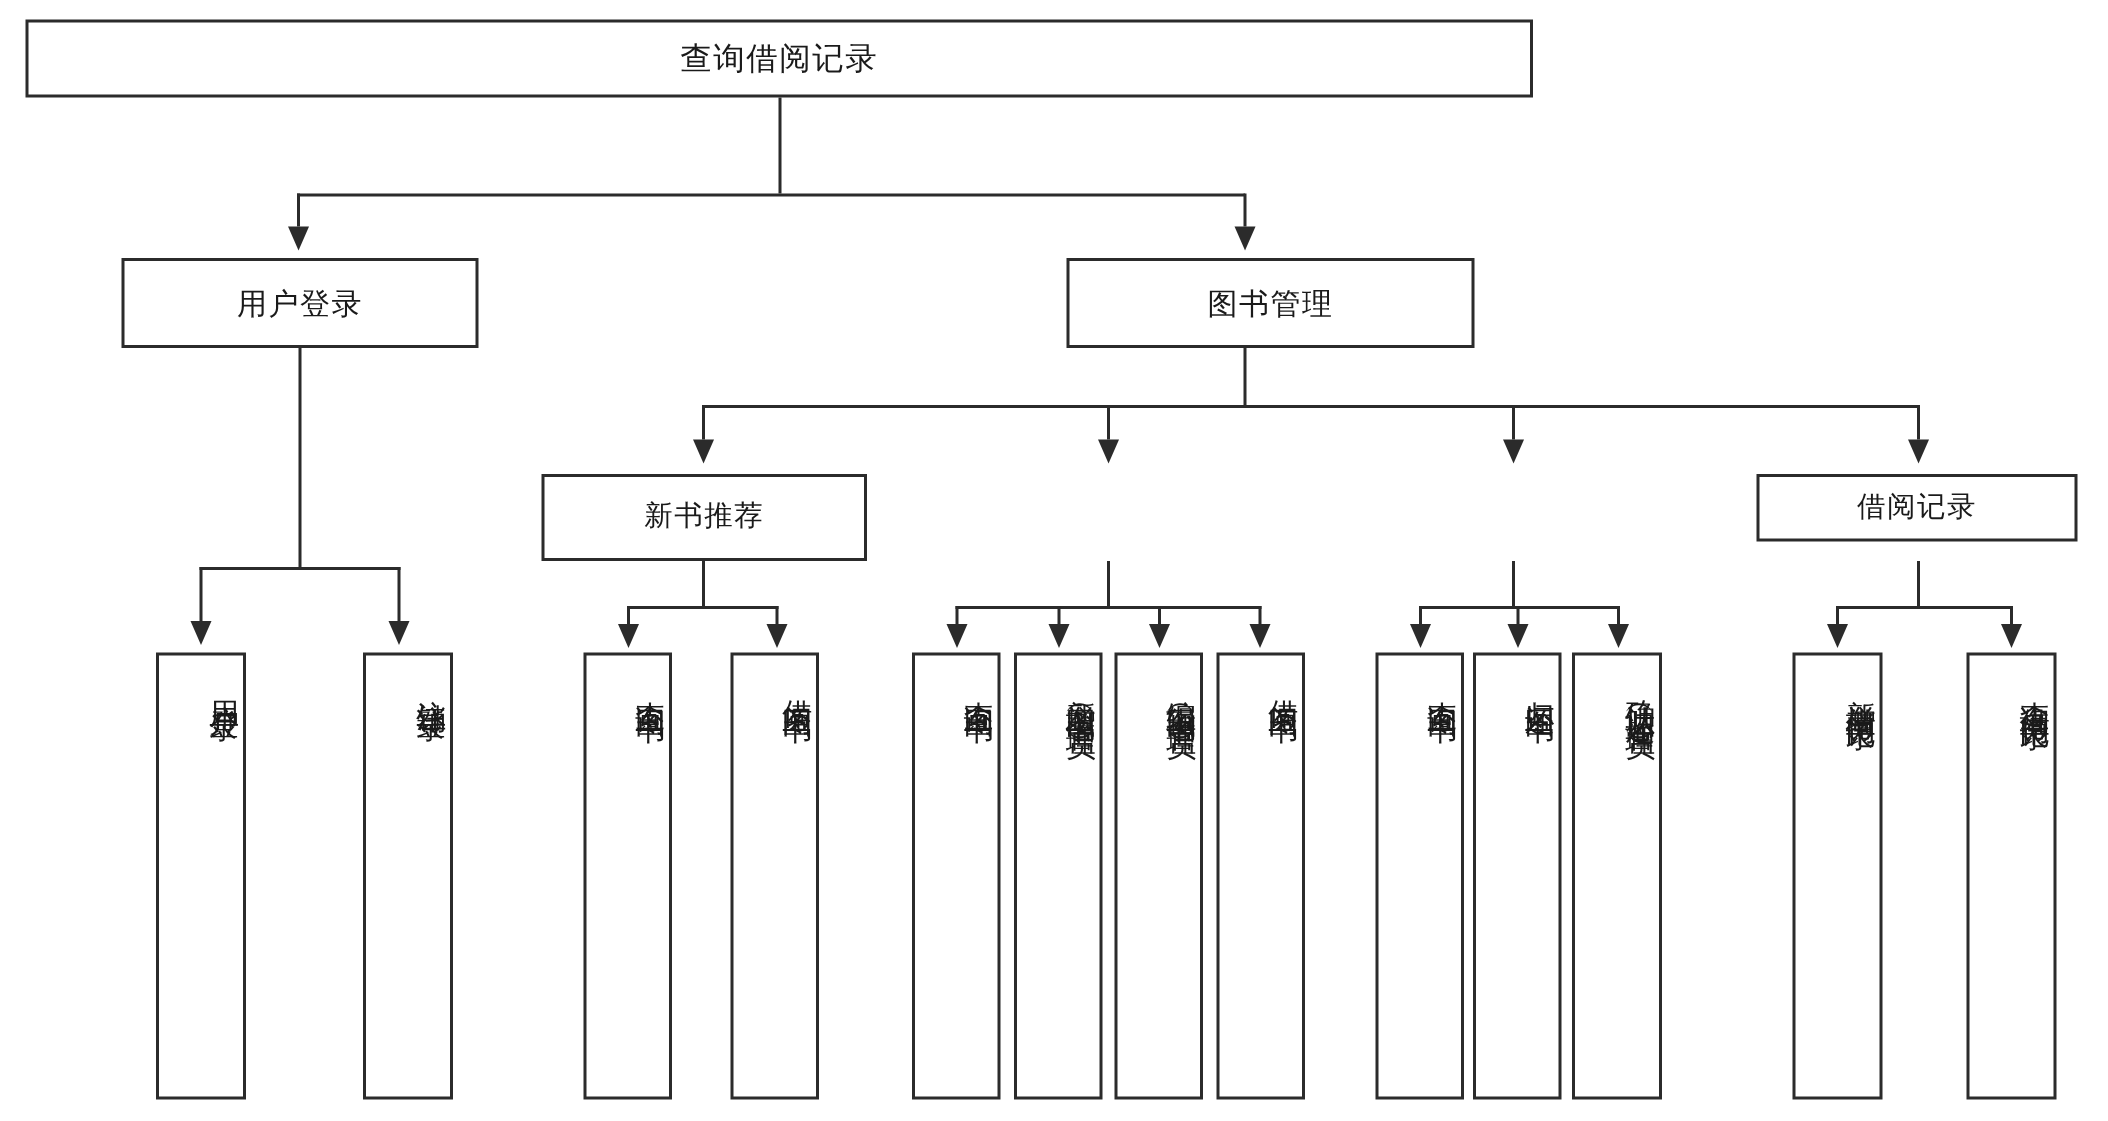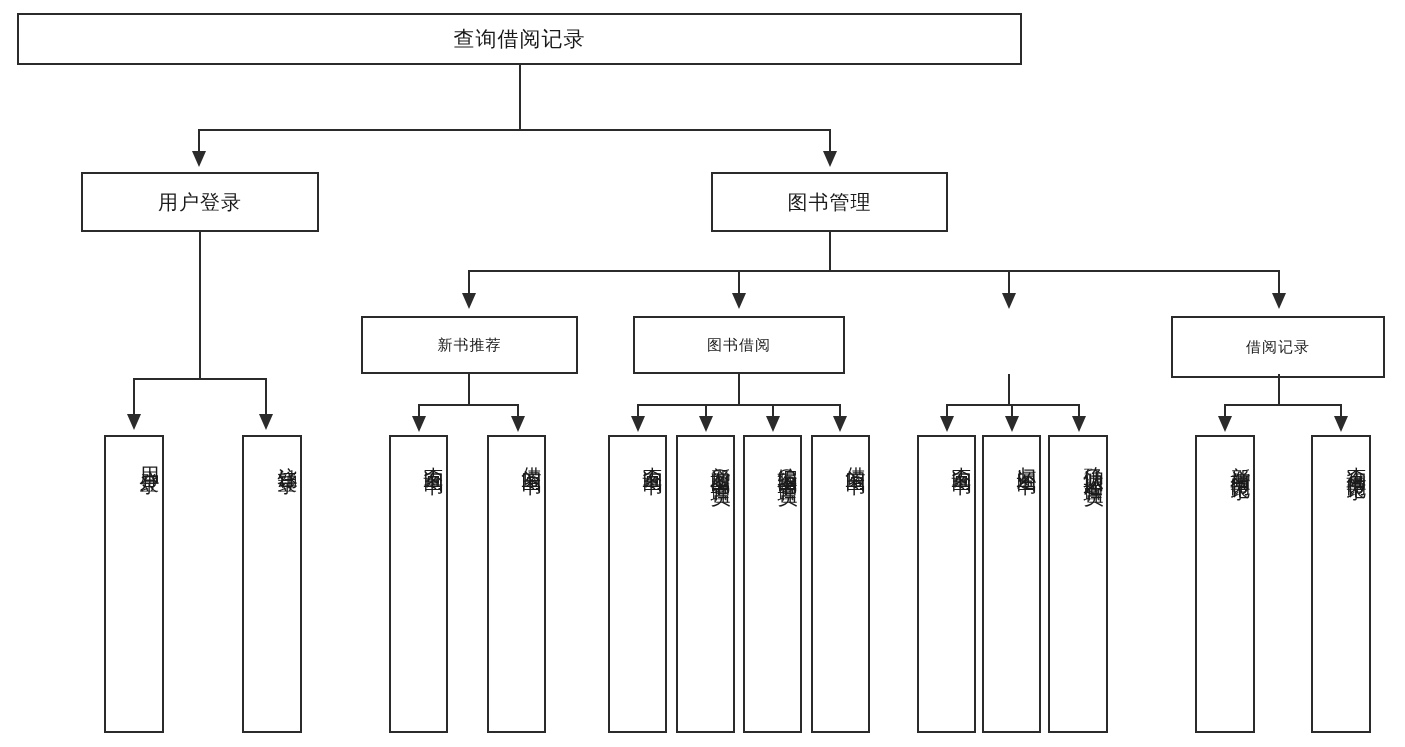--- a/index.html
+++ b/index.html
@@ -31,21 +31,21 @@
     letter-spacing: 1px;
     line-height: 1.25;
   }
   .node.root {
     font-size: 21px;
   }
   .node.lvl2 {
     font-size: 20px;
   }
   .node.lvl3 {
-    font-size: 15px;
+    font-size: 19px;
   }
   
   .node.leaf {
     font-size: 20px;
     writing-mode: vertical-rl;
     text-orientation: upright;
     padding: 14px 0 10px 0;
     align-items: flex-start;
     justify-content: flex-start;
     letter-spacing: 3px;
@@ -91,21 +91,21 @@
   <div class="vline" style="left:519px; top:65px; height:64px;"></div>
   <div class="hline" style="left:198px; top:129px; width:632px;"></div>
   <div class="vline" style="left:198px; top:129px; height:22px;"></div>
   <div class="vline" style="left:829px; top:129px; height:22px;"></div>
   <div class="arrow" style="left:192px; top:151px;"></div>
   <div class="arrow" style="left:823px; top:151px;"></div>
 
   <div class="node lvl2" style="left:81px; top:172px; width:238px; height:60px;">
     <span>用户登录</span>
   </div>
-  <div class="node lvl2" style="left:711px; top:172px; width:237px; height:60px;">
+  <div class="node lvl2" style="left:711px; top:172px; width:272px; height:60px;">
     <span>图书管理</span>
   </div>
 
   <div class="vline" style="left:199px; top:232px; height:146px;"></div>
   <div class="hline" style="left:133px; top:378px; width:134px;"></div>
   <div class="vline" style="left:133px; top:378px; height:36px;"></div>
   <div class="vline" style="left:265px; top:378px; height:36px;"></div>
   <div class="arrow" style="left:127px; top:414px;"></div>
   <div class="arrow" style="left:259px; top:414px;"></div>
 
@@ -123,24 +123,21 @@
   <div class="vline" style="left:1008px; top:270px; height:23px;"></div>
   <div class="vline" style="left:1278px; top:270px; height:23px;"></div>
   <div class="arrow" style="left:462px; top:293px;"></div>
   <div class="arrow" style="left:732px; top:293px;"></div>
   <div class="arrow" style="left:1002px; top:293px;"></div>
   <div class="arrow" style="left:1272px; top:293px;"></div>
 
   <div class="node lvl3" style="left:361px; top:316px; width:217px; height:58px;">
     <span>新书推荐</span>
   </div>
-  <div class="node lvl3" style="left:633px; top:316px; width:212px; height:58px;">
-    <span>图书借阅</span>
-  </div>
-  <div class="node lvl3" style="left:1171px; top:316px; width:214px; height:62px;">
+  <div class="node lvl3" style="left:1171px; top:316px; width:214px; height:45px;">
     <span>借阅记录</span>
   </div>
 
   <div class="vline" style="left:468px; top:374px; height:31px;"></div>
   <div class="hline" style="left:418px; top:404px; width:101px;"></div>
   <div class="vline" style="left:418px; top:404px; height:12px;"></div>
   <div class="vline" style="left:517px; top:404px; height:12px;"></div>
   <div class="arrow" style="left:412px; top:416px;"></div>
   <div class="arrow" style="left:511px; top:416px;"></div>
 

